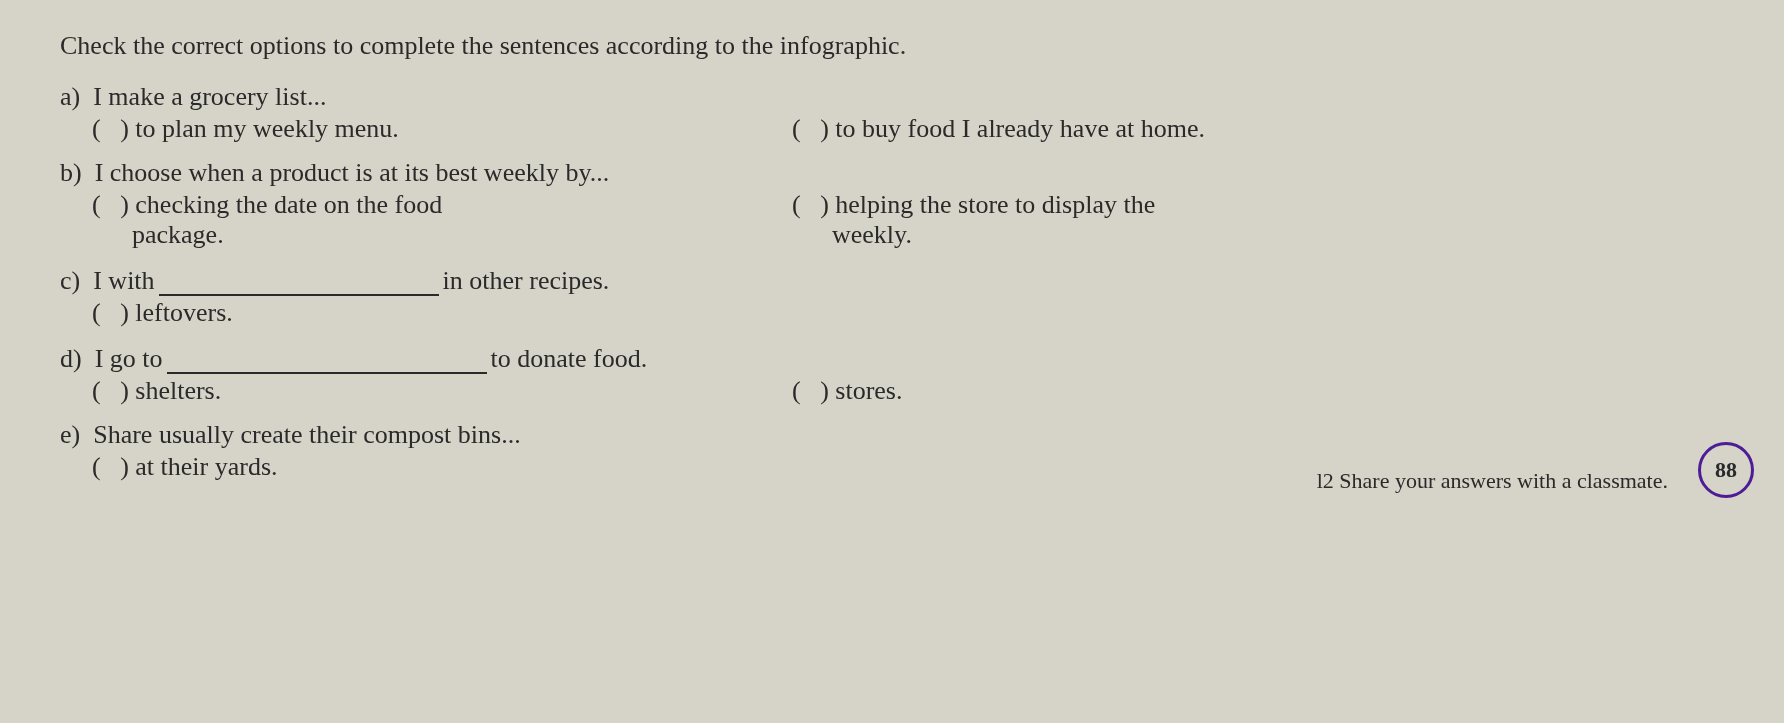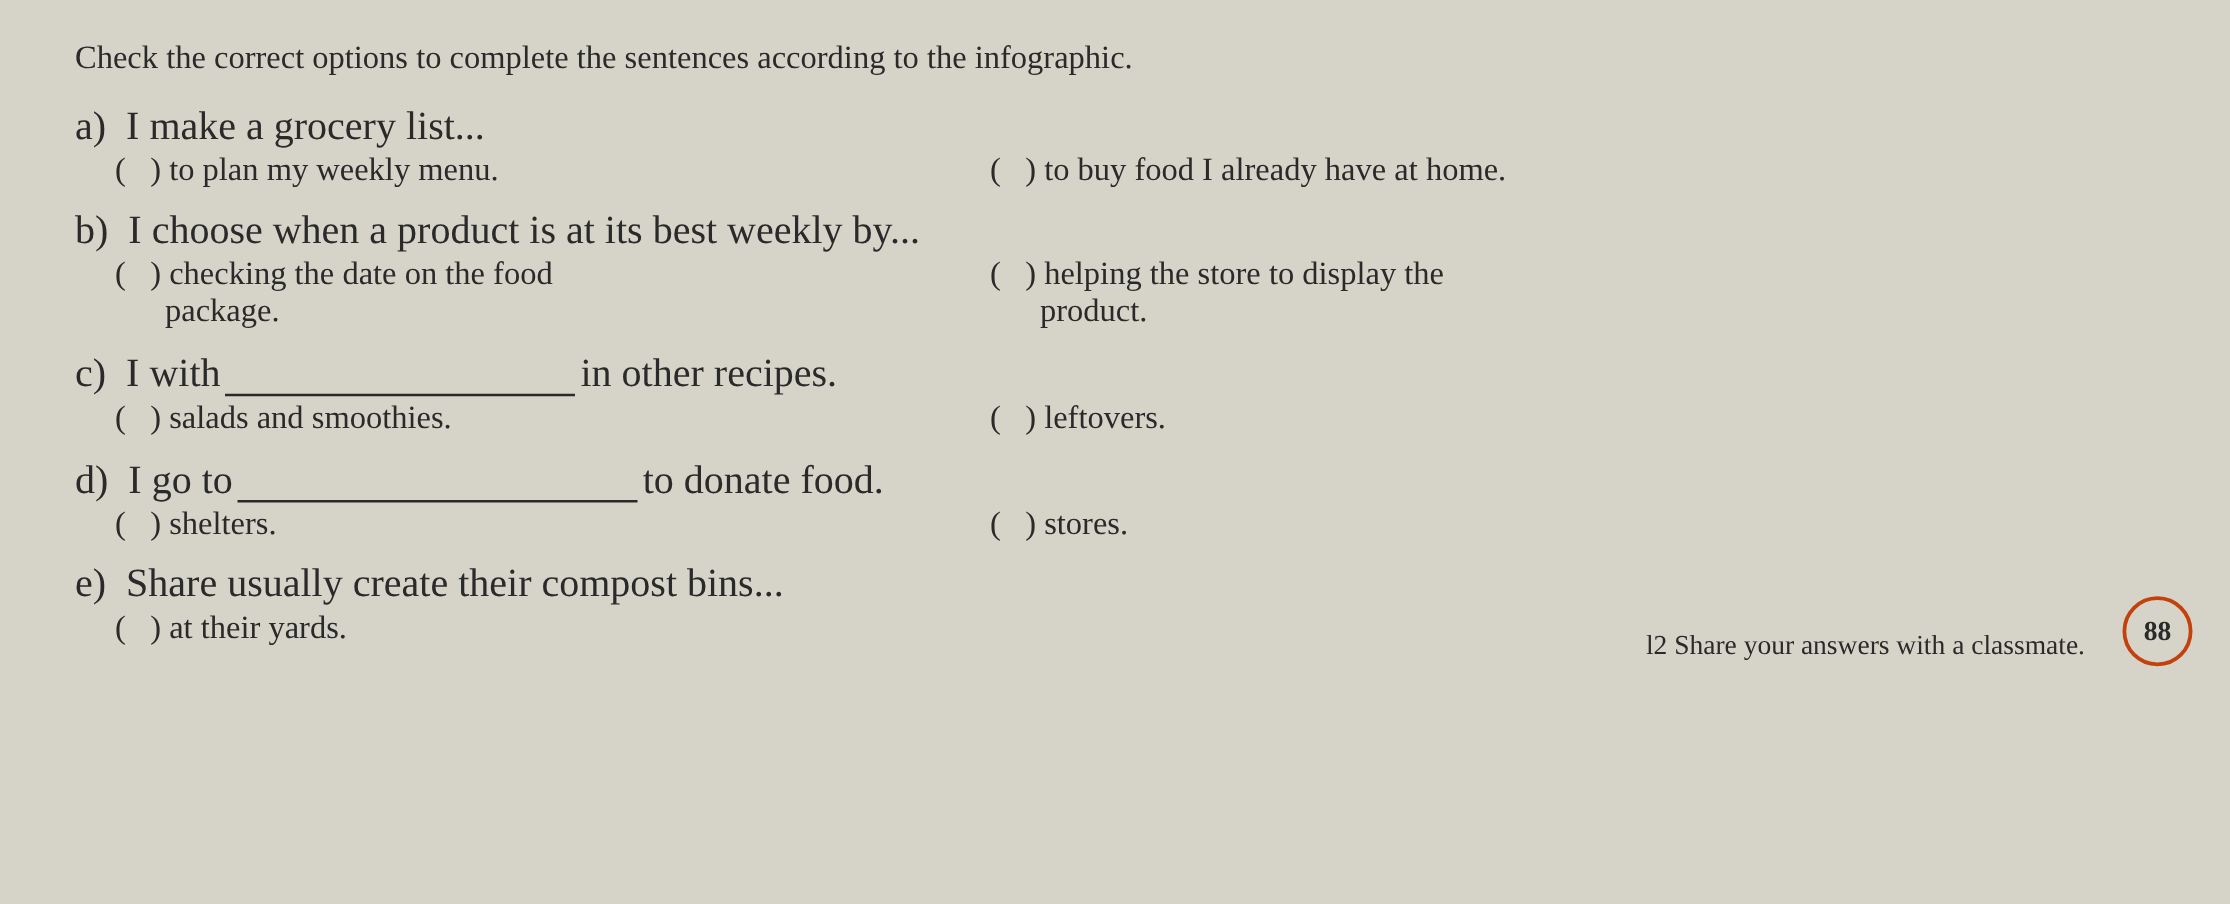--- a/index.html
+++ b/index.html
@@ -50,38 +50,38 @@
       margin: 0 4px;
     }
 
     .badge {
       position: absolute;
       bottom: 18px;
       right: 30px;
       width: 56px;
       height: 56px;
       border-radius: 50%;
-      border: 3px solid #c2410c;
+      border: 3px solid #4c1d95;
       display: flex;
       align-items: center;
       justify-content: center;
       font-size: 22px;
       font-weight: bold;
       background-color: #d6d3c8;
     }
 
     .bottom-text {
       position: absolute;
       bottom: 22px;
       right: 116px;
       font-size: 22px;
     }
 
     .question-header {
-      font-size: 32px;
+      font-size: 26px;
       margin-bottom: 2px;
       font-weight: normal;
     }
 
     .indent {
       padding-left: 32px;
     }
 
     .two-col {
       display: flex;
@@ -122,33 +122,30 @@
     <div class="question-header">
       <span>b)</span>&nbsp;&nbsp;<span>I choose when a product is at its best weekly by...</span>
     </div>
     <div class="two-col indent">
       <div class="col-left">
         <div>( &nbsp; ) checking the date on the food</div>
         <div style="padding-left: 40px;">package.</div>
       </div>
       <div class="col-right">
         <div>( &nbsp; ) helping the store to display the</div>
-        <div style="padding-left: 40px;">product.</div>
+        <div style="padding-left: 40px;">weekly.</div>
       </div>
     </div>
   </div>
 
   <div class="question-block">
     <div class="question-header">
       <span>c)</span>&nbsp;&nbsp;<span>I with</span><span class="blank-line">&nbsp;</span><span>in other recipes.</span>
     </div>
     <div class="two-col indent">
-      <div class="col-left">
-        <span>( &nbsp; ) salads and smoothies.</span>
-      </div>
       <div class="col-right">
         <span>( &nbsp; ) leftovers.</span>
       </div>
     </div>
   </div>
 
   <div class="question-block">
     <div class="question-header">
       <span>d)</span>&nbsp;&nbsp;<span>I go to</span><span class="blank-line-short">&nbsp;</span><span>to donate food.</span>
     </div>

